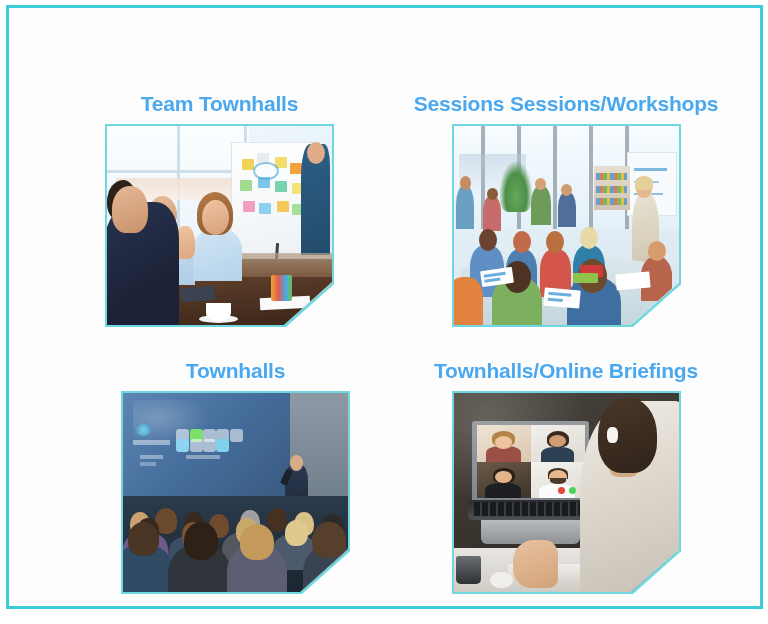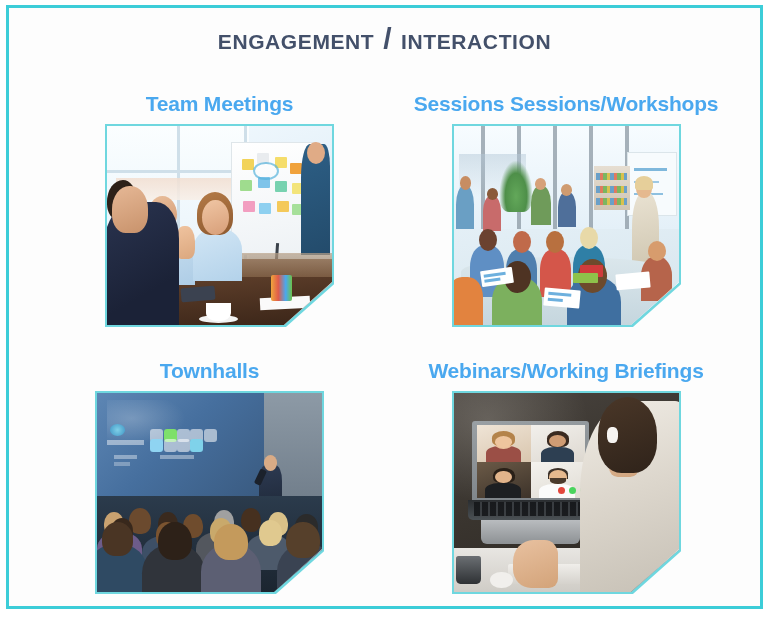--- a/index.html
+++ b/index.html
@@ -335,24 +335,23 @@
     left: 16%; bottom: 2%; width: 10%; height: 8%;
     background:#f1efec; border-radius:50%;
   }
   .p4 .ctl { width:7px; height:7px; border-radius:50%; position:absolute; }
 </style>
 </head>
 <body>
 
 <div id="slide">
 
-  <div class="title">Engagement / Interaction</div>
 
   <div class="card" style="left:82px; top:84px; width:257px; height:243px;">
-    <div class="card-label">Team Meetings</div>
+    <div class="card-label">Team Townhalls</div>
     <div class="photo-wrap" style="left:14px;">
       <div class="photo-outline"></div>
       <div class="photo p1">
         <div class="layer window"></div>
         <div class="layer mullion-v" style="left:31%;"></div>
         <div class="layer mullion-v" style="left:61%;"></div>
         <div class="layer mullion-h" style="top:22%;"></div>
         <div class="layer skyline"></div>
 
         <div class="layer flip-board">
@@ -463,21 +462,21 @@
           <div class="layer doc-bar" style="left:10%;top:58%;width:44%;"></div>
         </div>
         <div class="layer doc" style="right:13%;top:74%;width:15%;height:8%;transform:rotate(-5deg);"></div>
         <div class="layer" style="left:56%;top:70%;width:10%;height:6%;background:#cf3b3b;border-radius:1px;"></div>
         <div class="layer" style="left:53%;top:74%;width:11%;height:5%;background:#8ec24a;border-radius:1px;"></div>
         <div class="corner-cut"></div>
       </div>
     </div>
   </div>
 
-  <div class="card" style="left:72px; top:351px; width:257px; height:243px;">
+  <div class="card" style="left:98px; top:351px; width:257px; height:243px;">
     <div class="card-label">Townhalls</div>
     <div class="photo-wrap" style="left:14px;">
       <div class="photo-outline"></div>
       <div class="photo p3">
         <div class="layer wall"></div>
         <div class="layer screen">
           <div class="layer screen-glow"></div>
           <div class="layer logo-badge"></div>
           <div class="layer" style="left:6%;top:41%;width:22%;height:4%;background:rgba(255,255,255,.45);"></div>
           <div class="layer" style="left:10%;top:54%;width:14%;height:3%;background:rgba(255,255,255,.38);"></div>
@@ -527,21 +526,21 @@
         <div class="layer head" style="left:52%;bottom:16%;width:15%;height:18%;background:#c49a5c;"></div>
         <div class="layer shoulders" style="right:-6%;bottom:-6%;width:26%;height:30%;background:#3a4352;"></div>
         <div class="layer head" style="right:1%;bottom:17%;width:15%;height:18%;background:#56402b;"></div>
         <div class="layer" style="right:4%;bottom:0%;width:10%;height:5%;background:#7fb8e0;border-radius:2px;"></div>
         <div class="corner-cut"></div>
       </div>
     </div>
   </div>
 
   <div class="card" style="left:398px; top:351px; width:318px; height:243px;">
-    <div class="card-label">Webinars/Working Briefings</div>
+    <div class="card-label">Townhalls/Online Briefings</div>
     <div class="photo-wrap" style="left:45px;">
       <div class="photo-outline"></div>
       <div class="photo p4">
         <div class="layer room-light"></div>
         <div class="layer desk"></div>
 
         <div class="layer laptop-lid"></div>
         <div class="layer laptop-screen">
           <div class="tile" style="background:linear-gradient(160deg,#efe4d6,#d9c6ae);">
             <div class="fbody" style="left:18%;top:58%;width:64%;height:48%;background:#9b4f46;"></div>

